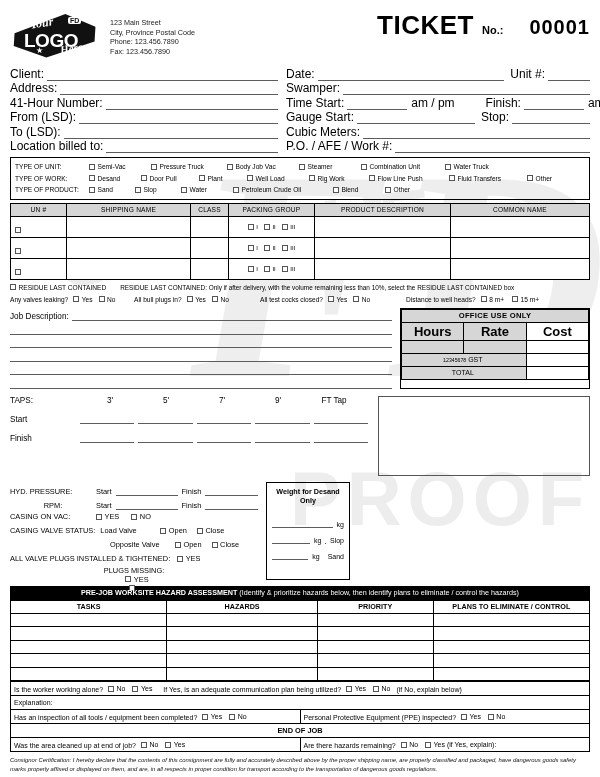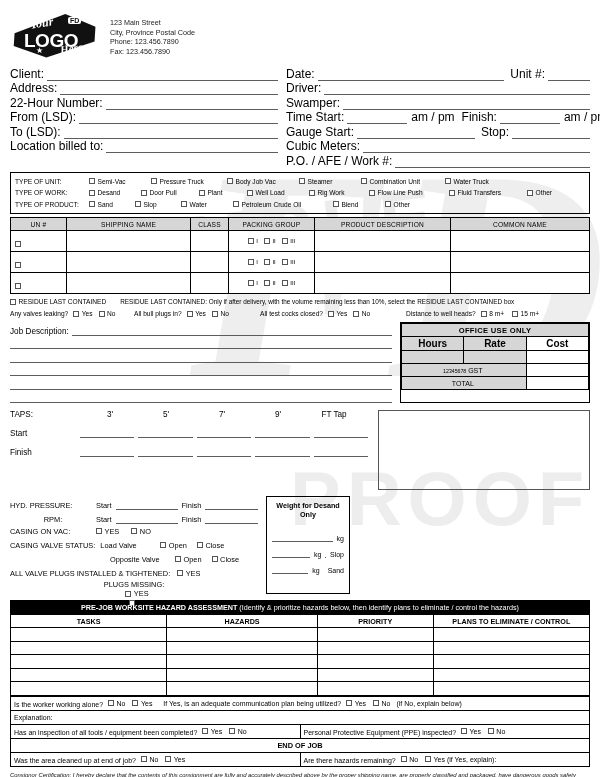--- a/index.html
+++ b/index.html
@@ -91,21 +91,21 @@
   .jd { width:382px; }
   .jd .frow { height:13.5px; font-size:8.2px; }
   .jd .blank-line { border-bottom:1px solid #5c5c5c; height:13.5px; }
 
   
   .office { margin-left:8px; width:190px; border:1px solid #000; }
   table.office-tbl { border-collapse:collapse; width:100%; table-layout:fixed; }
   table.office-tbl td, table.office-tbl th { border:1px solid #000; font-size:7px; height:13px;
         text-align:center; background:#d6d6d6; font-weight:normal; }
   table.office-tbl .hdr-title { font-size:7.6px; font-weight:bold; letter-spacing:0.3px; }
-  table.office-tbl .colhdr { font-weight:bold; font-size:10px; }
+  table.office-tbl .colhdr { font-weight:bold; font-size:13px; }
   table.office-tbl .white { background:#fff; }
   .gstnum { font-size:5.2px; font-weight:normal; }
   .right-lbl { text-align:right; padding-right:3px; font-weight:bold; font-size:7.4px; }
 
   
   .taps-wrap { display:flex; margin-top:7px; }
   .taps { width:362px; }
   .taps-hdr { display:flex; font-size:8.2px; align-items:baseline; }
   .taps-hdr .t0 { width:72px; }
   .taps-hdr .tc { width:56px; text-align:center; }
@@ -160,34 +160,41 @@
           <div class="logo-fd">FD</div>
           <div class="logo-star">★</div>
         </div>
       </div>
       <div class="addr">
         <div>123 Main Street</div>
         <div>City, Province Postal Code</div>
         <div>Phone: 123.456.7890</div>
         <div>Fax: 123.456.7890</div>
       </div>
+      <div class="ticket-block">
+        <div class="ticket-row">
+          <span class="ticket-word">TICKET</span>
+          <span class="ticket-no">No.:</span>
+          <span class="ticket-num">00001</span>
+        </div>
+      </div>
     </div>
 
     <div class="two-col" style="margin-top:4px;">
       <div class="col-left">
         <div class="frow">
           <span class="lbl">Client:</span>
           <span class="ln"></span>
         </div>
         <div class="frow">
           <span class="lbl">Address:</span>
           <span class="ln"></span>
         </div>
         <div class="frow">
-          <span class="lbl">22-Hour Number:</span>
+          <span class="lbl">41-Hour Number:</span>
           <span class="ln"></span>
         </div>
         <div class="frow">
           <span class="lbl">From (LSD):</span>
           <span class="ln"></span>
         </div>
         <div class="frow">
           <span class="lbl" dataterminal="">To (LSD):</span>
           <span class="ln"></span>
         </div>
@@ -196,34 +203,30 @@
           <span class="ln"></span>
         </div>
       </div>
 
       <div class="col-right">
         <div class="frow">
           <span class="lbl">Date:</span>
           <span class="ln"></span>
           <span class="lbl" style="padding-left:6px;">Unit #:</span>
           <span class="ln fix60"></span>
-        </div>
-        <div class="frow">
-          <span class="lbl">Driver:</span>
-          <span class="ln"></span>
         </div>
         <div class="frow">
           <span class="lbl">Swamper:</span>
           <span class="ln"></span>
         </div>
         <div class="frow">
           <span class="lbl">Time  Start:</span>
           <span class="ln fix80"></span>
           <span class="lbl" style="padding-left:4px;">am / pm</span>
-          <span class="lbl" style="padding-left:4px;">Finish:</span>
+          <span class="lbl" style="padding-left:4px;margin-left:24px;">Finish:</span>
           <span class="ln fix80"></span>
           <span class="lbl" style="padding-left:4px;">am / pm</span>
         </div>
         <div class="frow">
           <span class="lbl">Gauge  Start:</span>
           <span class="ln"></span>
           <span class="lbl" style="padding-left:6px;">Stop:</span>
           <span class="ln fix100"></span>
         </div>
         <div class="frow">

